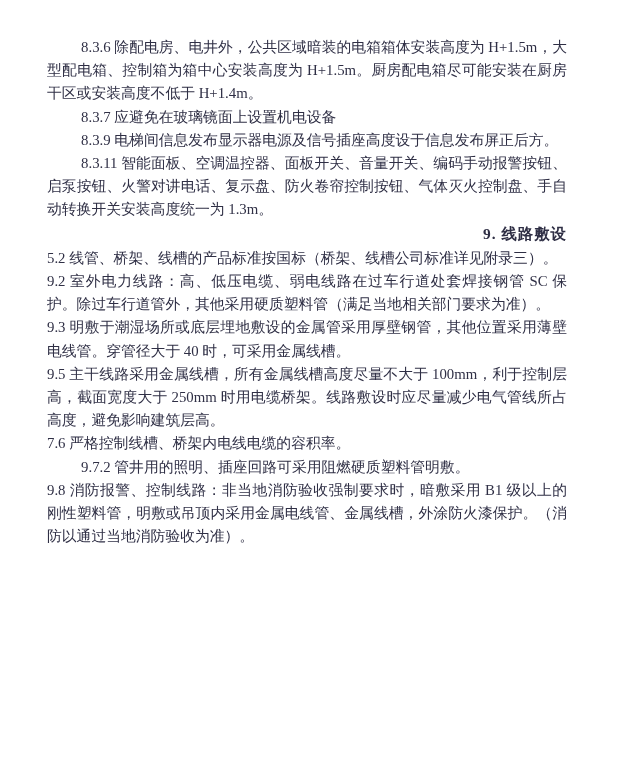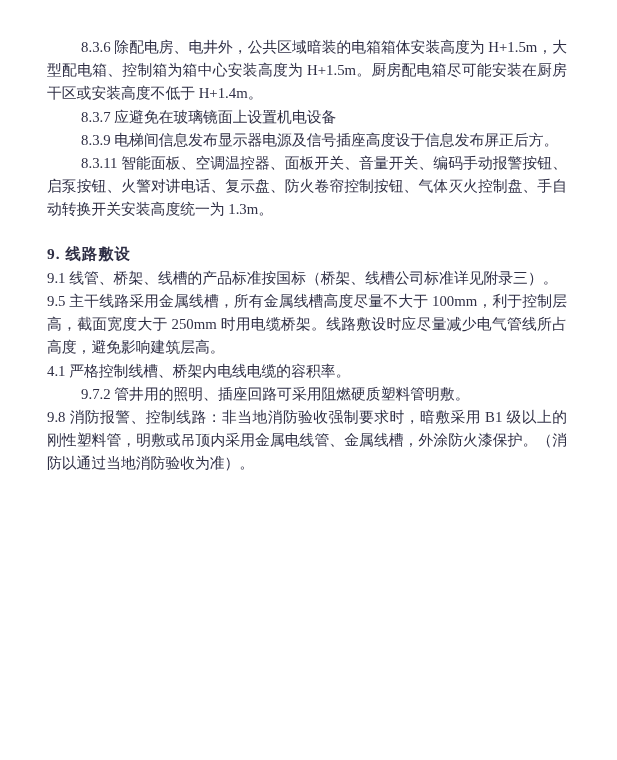--- a/index.html
+++ b/index.html
@@ -26,41 +26,43 @@
     text-justify: inter-ideograph;
     word-break: break-all;
   }
   .para-indent {
     text-indent: 2.3em;
   }
   .para-flush {
     text-indent: 0;
   }
   .section-heading {
-    margin: 20px 0 2px 0;
+    margin: 0 0 2px 0;
     font-size: 15.4px;
     font-weight: bold;
-    text-align: left;
+    text-align: right;
     line-height: 23.2px;
     letter-spacing: 1px;
   }
 </style>
 </head>
 <body>
 
 <div class="page">
   <div class="body-text">
 
     <p class="para-indent">8.3.6 除配电房、电井外，公共区域暗装的电箱箱体安装高度为 H+1.5m，大型配电箱、控制箱为箱中心安装高度为 H+1.5m。厨房配电箱尽可能安装在厨房干区或安装高度不低于 H+1.4m。</p>
     <p class="para-indent">8.3.7 应避免在玻璃镜面上设置机电设备</p>
     <p class="para-indent">8.3.9 电梯间信息发布显示器电源及信号插座高度设于信息发布屏正后方。</p>
     <p class="para-indent">8.3.11 智能面板、空调温控器、面板开关、音量开关、编码手动报警按钮、启泵按钮、火警对讲电话、复示盘、防火卷帘控制按钮、气体灭火控制盘、手自动转换开关安装高度统一为 1.3m。</p>
 
     <h2 class="section-heading">9. 线路敷设</h2>
 
-    <p class="para-flush">9.1 线管、桥架、线槽的产品标准按国标（桥架、线槽公司标准详见附录三）。</p>
+    <p class="para-flush">5.2 线管、桥架、线槽的产品标准按国标（桥架、线槽公司标准详见附录三）。</p>
+    <p class="para-flush">9.2 室外电力线路：高、低压电缆、弱电线路在过车行道处套焊接钢管 SC 保护。除过车行道管外，其他采用硬质塑料管（满足当地相关部门要求为准）。</p>
+    <p class="para-flush">9.3 明敷于潮湿场所或底层埋地敷设的金属管采用厚壁钢管，其他位置采用薄壁电线管。穿管径大于 40 时，可采用金属线槽。</p>
     <p class="para-flush">9.5 主干线路采用金属线槽，所有金属线槽高度尽量不大于 100mm，利于控制层高，截面宽度大于 250mm 时用电缆桥架。线路敷设时应尽量减少电气管线所占高度，避免影响建筑层高。</p>
-    <p class="para-flush">4.1 严格控制线槽、桥架内电线电缆的容积率。</p>
+    <p class="para-flush">7.6 严格控制线槽、桥架内电线电缆的容积率。</p>
     <p class="para-indent">9.7.2 管井用的照明、插座回路可采用阻燃硬质塑料管明敷。</p>
     <p class="para-flush">9.8 消防报警、控制线路：非当地消防验收强制要求时，暗敷采用 B1 级以上的刚性塑料管，明敷或吊顶内采用金属电线管、金属线槽，外涂防火漆保护。（消防以通过当地消防验收为准）。</p>
 
   </div>
 </div>
 
 </body></html>

